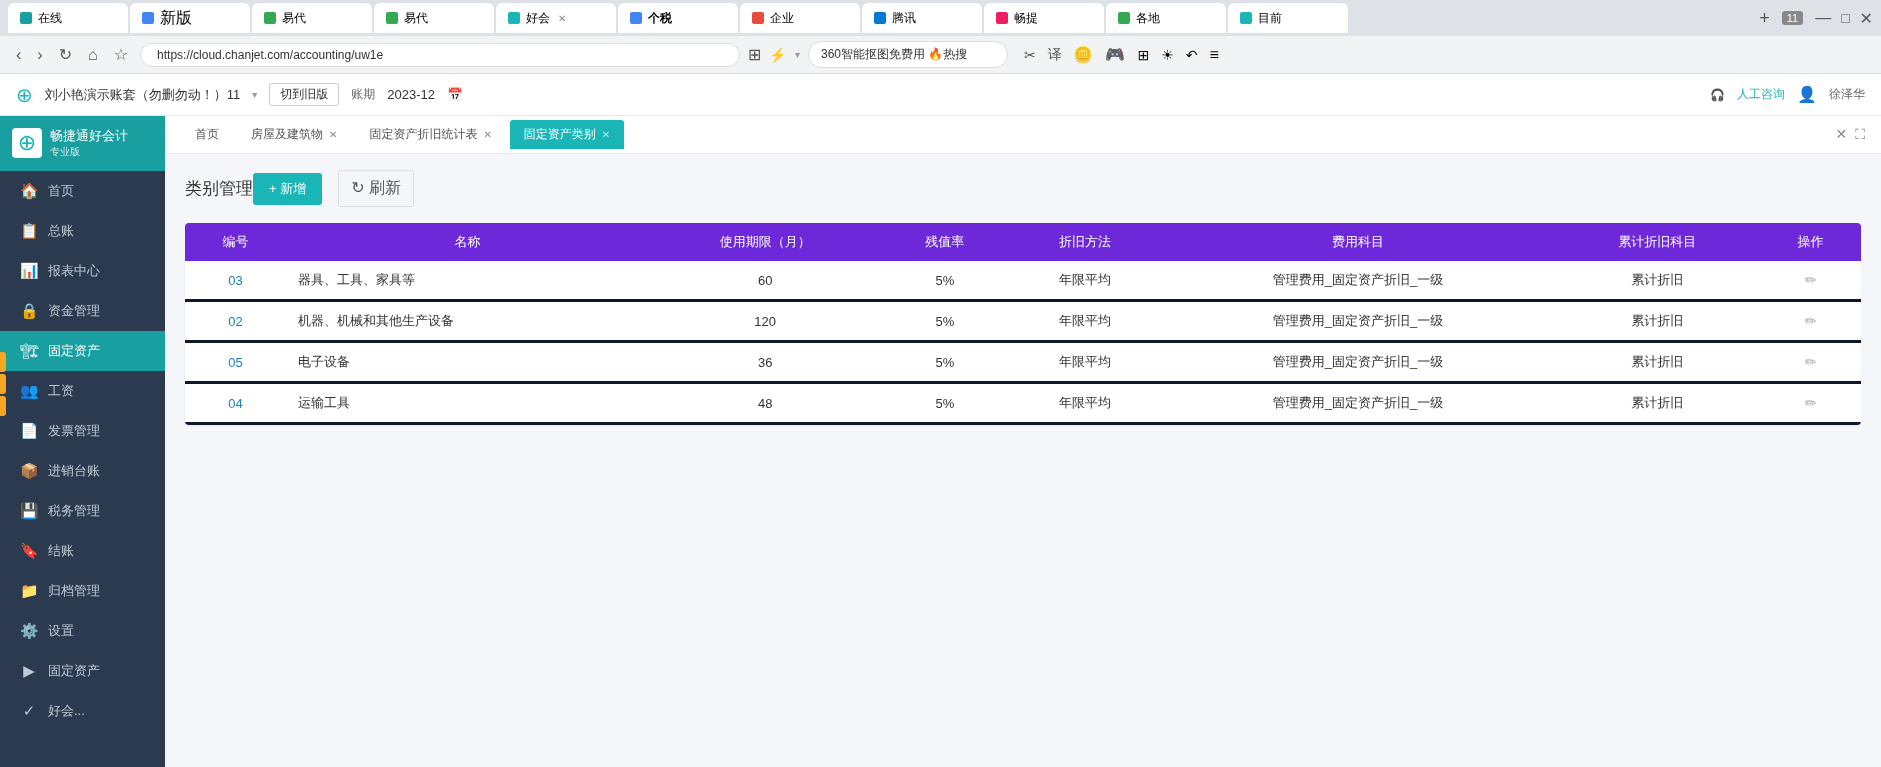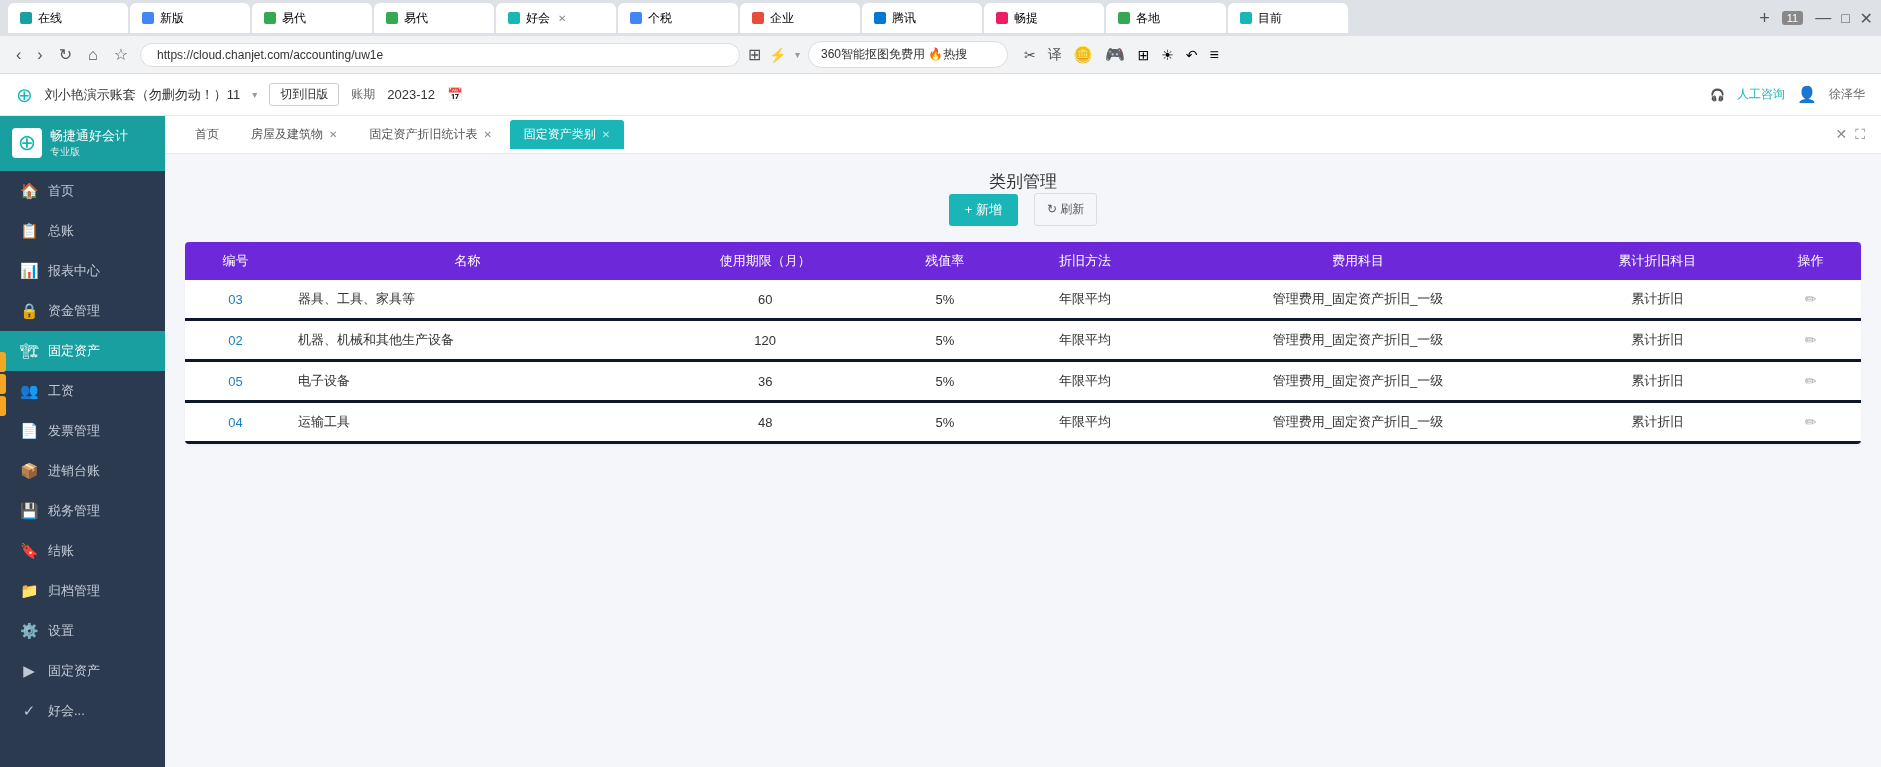--- a/index.html
+++ b/index.html
@@ -42,24 +42,24 @@
 
     
     .content-tabs { background: #fff; display: flex; align-items: center; padding: 0 16px; border-bottom: 1px solid #e8e8e8; height: 38px; gap: 4px; }
     .content-tab { padding: 6px 14px; font-size: 12px; color: #555; cursor: pointer; border-radius: 3px 3px 0 0; display: flex; align-items: center; gap: 6px; }
     .content-tab.active { background: #1ab5b6; color: #fff; }
     .content-tab-close { font-size: 10px; opacity: 0.7; cursor: pointer; }
     .tab-controls { margin-left: auto; display: flex; gap: 8px; color: #888; font-size: 14px; }
 
     
     .page-content { flex: 1; padding: 16px 20px; overflow-y: auto; }
-    .page-title-bar { display: flex; align-items: center; justify-content: space-between; margin-bottom: 16px; flex-direction: column; }
+    .page-title-bar { display: flex; align-items: center; justify-content: flex-start; margin-bottom: 16px; }
     .page-title { font-size: 17px; color: #333; font-weight: 500; }
     .btn-add { background: #1ab5b6; color: #fff; border: none; padding: 7px 16px; border-radius: 3px; cursor: pointer; font-size: 13px; display: flex; align-items: center; gap: 4px; }
-    .btn-refresh { background: none; border: 1px solid #ddd; color: #555; padding: 7px 12px; border-radius: 3px; cursor: pointer; font-size: 12px; margin-left: 8px; }
+    .btn-refresh { background: none; border: 1px solid #ddd; color: #555; padding: 7px 12px; border-radius: 3px; cursor: pointer; font-size: 16px; margin-left: 8px; }
 
     
     .data-table { width: 100%; border-collapse: collapse; background: #fff; border-radius: 4px; overflow: hidden; box-shadow: 0 1px 3px rgba(0,0,0,0.05); }
     .data-table thead tr { background: #6d28d9; }
     .data-table thead th { color: #fff; padding: 10px 12px; text-align: center; font-weight: normal; font-size: 13px; }
     .data-table thead th:first-child { text-align: center; }
     .data-table tbody tr { border-bottom: 3px solid #0f172a; }
     .data-table tbody td { padding: 10px 12px; color: #333; font-size: 13px; text-align: center; }
     .data-table tbody td:nth-child(2) { text-align: left; }
     .data-table tbody td.code { color: #1a7fc1; }
@@ -84,38 +84,38 @@
 
 <div class="browser-chrome">
   <div class="browser-tabs">
 
   <div class="browser-tab">
         <span style="width:12px;height:12px;border-radius:2px;background:#1a9fa0;display:inline-block;"></span>
       <span style="font-size:12px;">在线</span>
       </div>
       <div class="browser-tab">
         <span style="width:12px;height:12px;border-radius:2px;background:#4285f4;display:inline-block;"></span>
-      <span style="font-size:12px;">新版</span>
+      <span style="font-size:16px;">新版</span>
       </div>
       <div class="browser-tab">
         <span style="width:12px;height:12px;border-radius:2px;background:#34a853;display:inline-block;"></span>
       <span style="font-size:12px;">易代</span>
       </div>
       <div class="browser-tab">
         <span style="width:12px;height:12px;border-radius:2px;background:#34a853;display:inline-block;"></span>
       <span style="font-size:12px;">易代</span>
       </div>
       <div class="browser-tab active">
         <span style="width:12px;height:12px;border-radius:2px;background:#1ab5b6;display:inline-block;"></span>
       <span style="font-size:12px;">好会</span>
       <span style="font-size:10px;color:#888;margin-left:2px;cursor:pointer;">✕</span>
       </div>
       <div class="browser-tab">
         <span style="width:12px;height:12px;border-radius:2px;background:#4285f4;display:inline-block;"></span>
-      <span style="font-size:12px;">个税</span>
+      <span style="font-size:12px;font-weight:bold;">个税</span>
       </div>
       <div class="browser-tab">
         <span style="width:12px;height:12px;border-radius:2px;background:#e74c3c;display:inline-block;"></span>
       <span style="font-size:12px;">企业</span>
       </div>
       <div class="browser-tab">
         <span style="width:12px;height:12px;border-radius:2px;background:#0078d4;display:inline-block;"></span>
       <span style="font-size:12px;">腾讯</span>
       </div>
       <div class="browser-tab">

